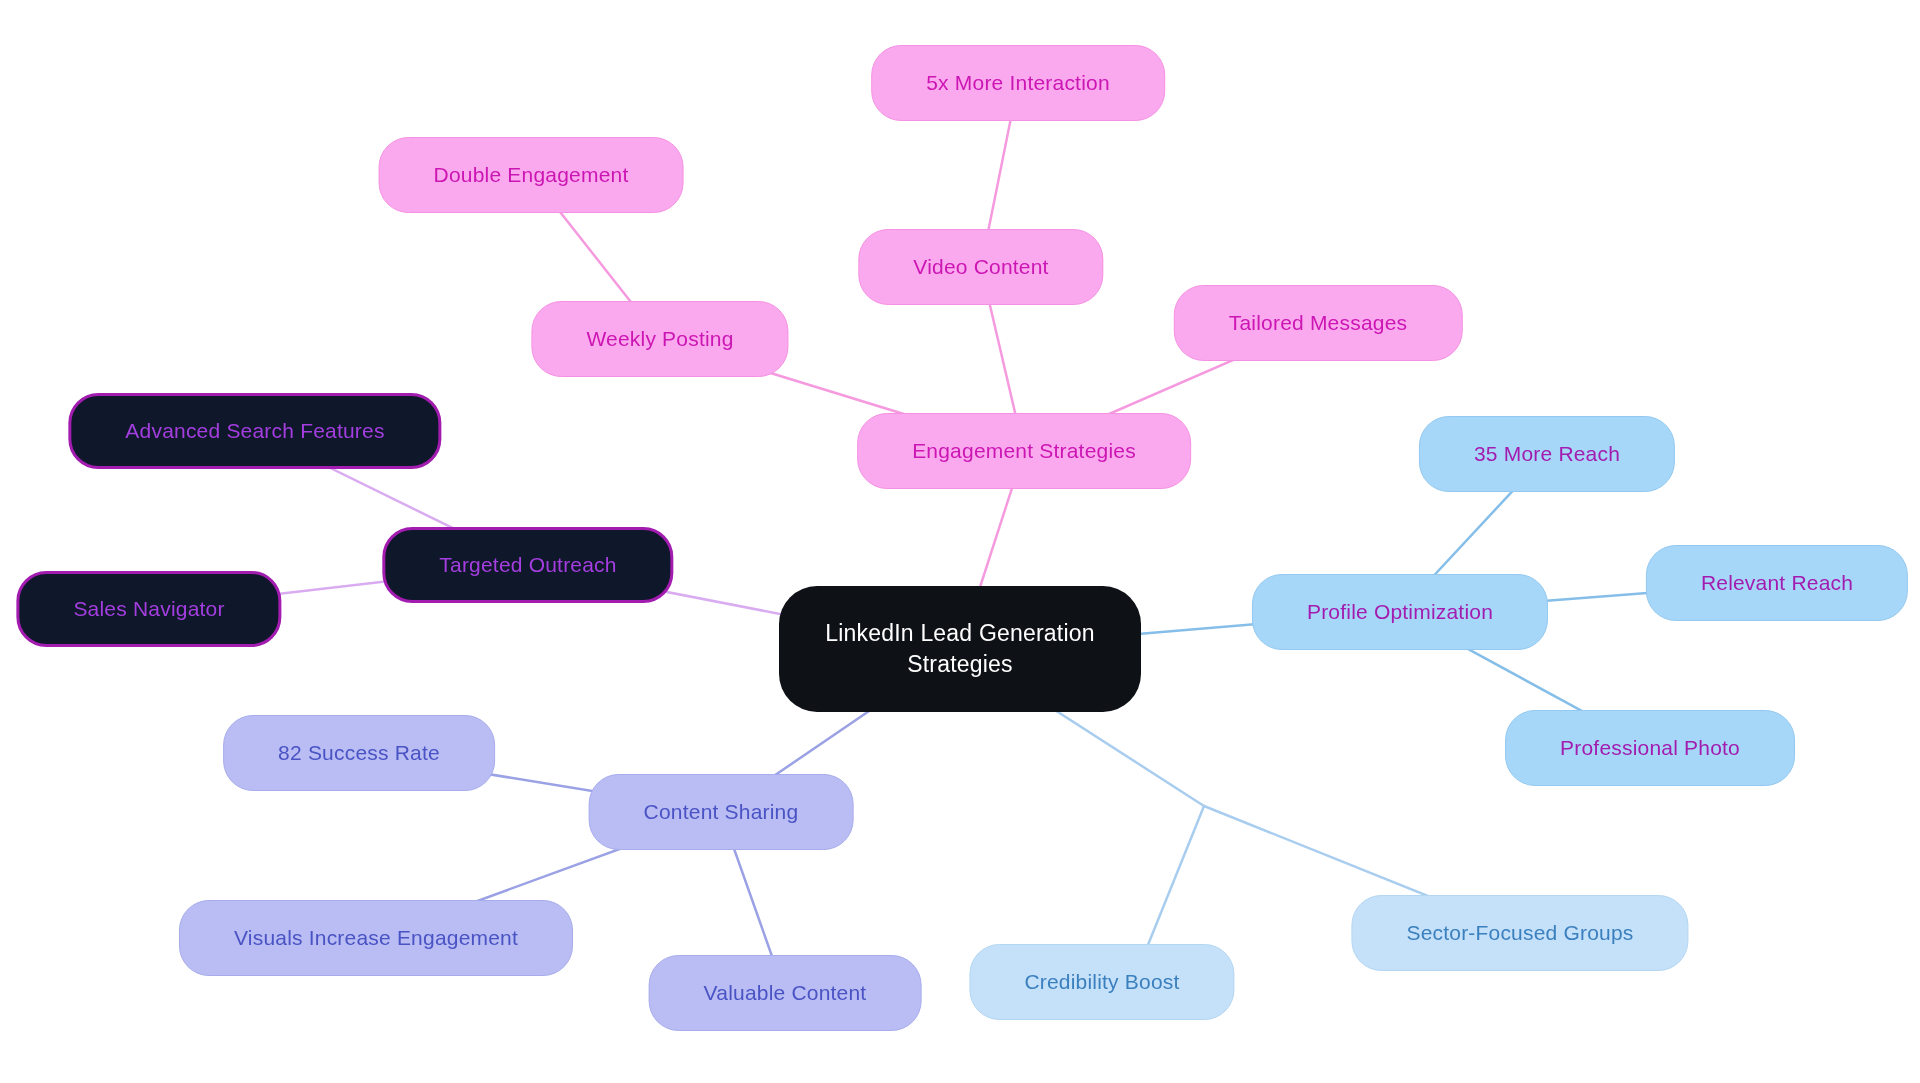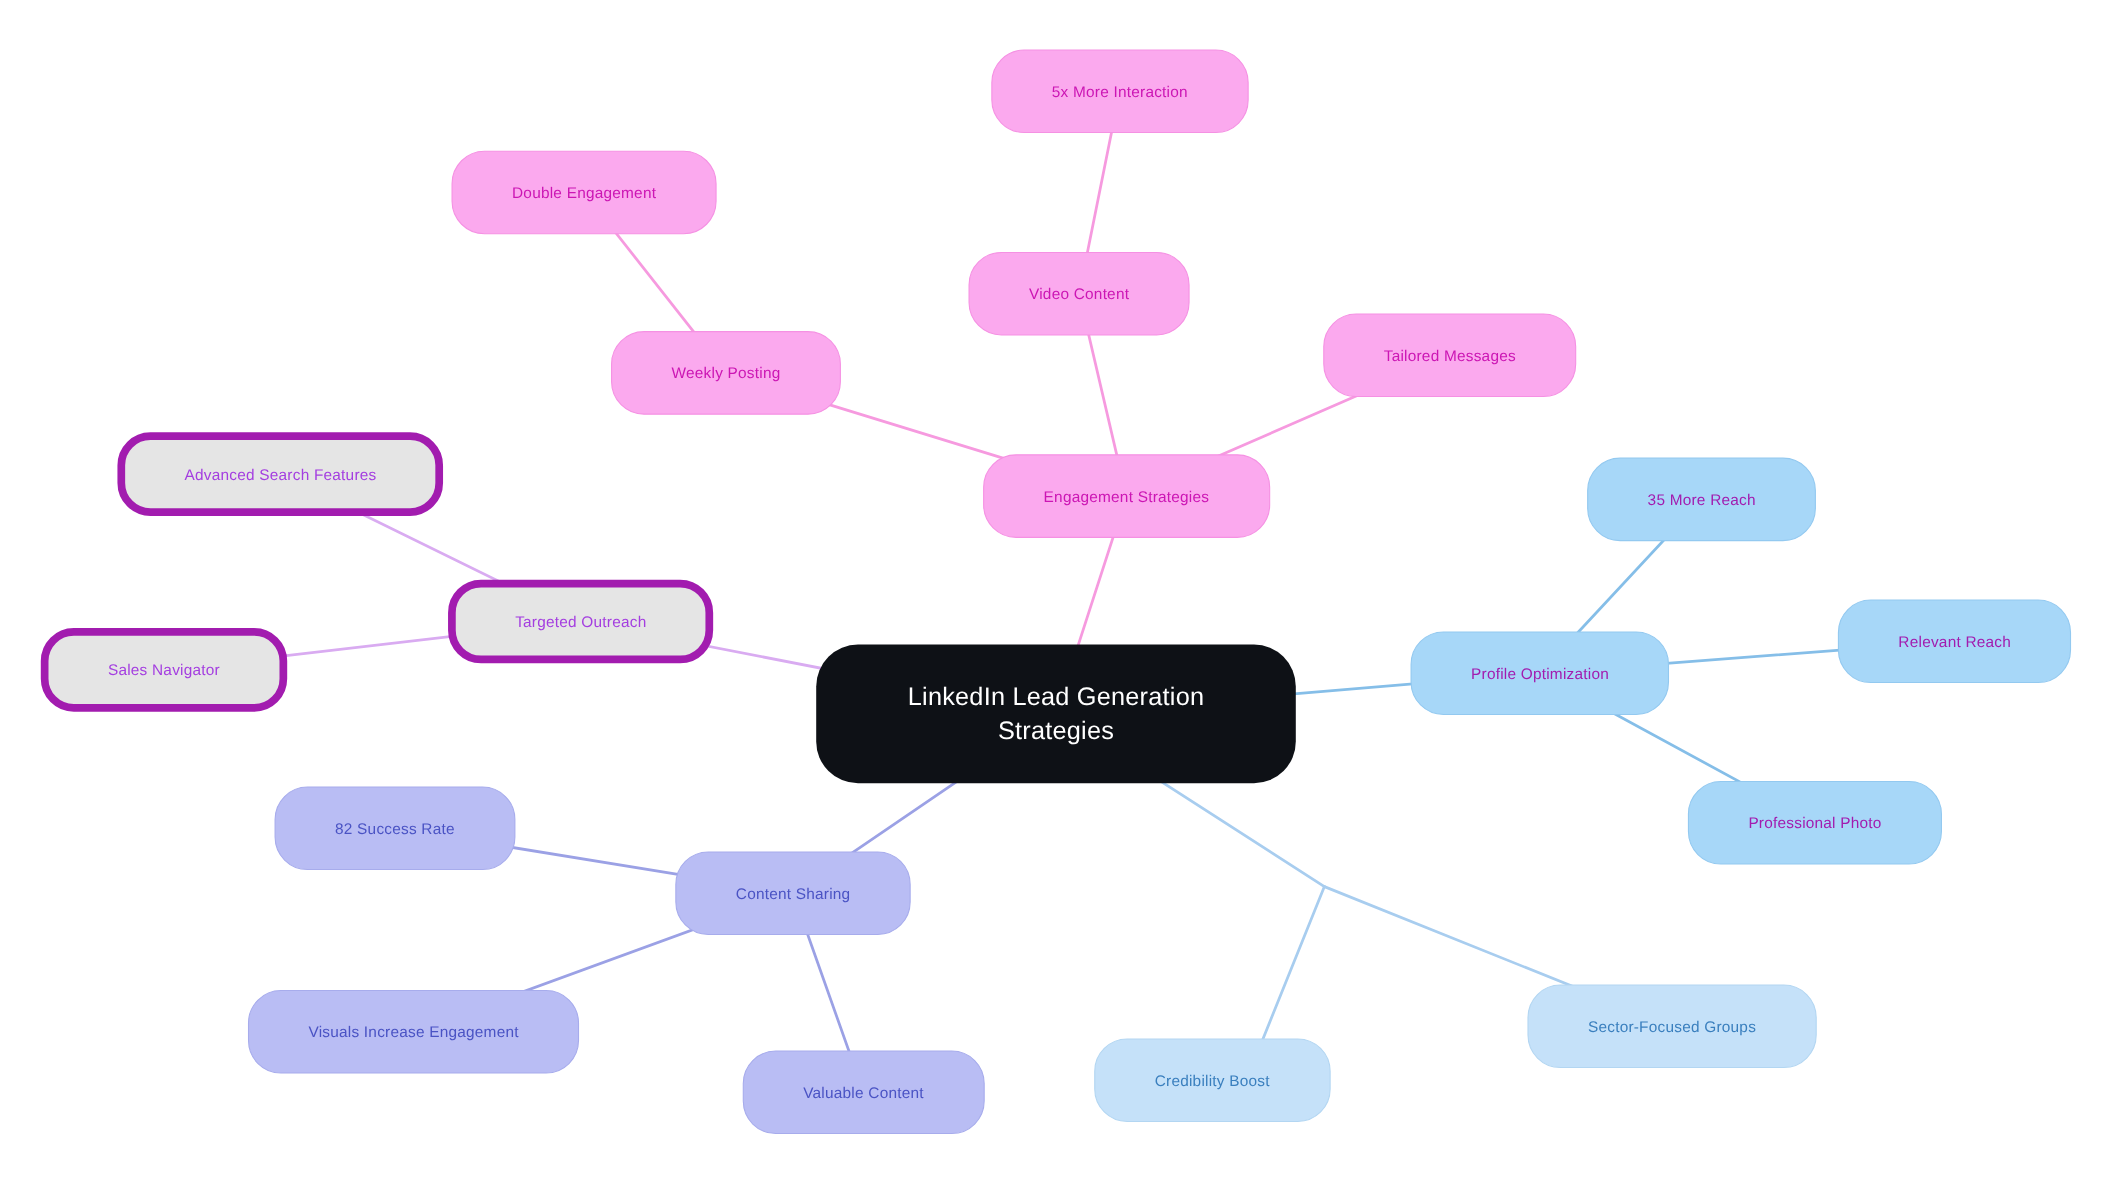--- a/index.html
+++ b/index.html
@@ -29,47 +29,47 @@
   .node {
     position: absolute;
     transform: translate(-50%, -50%);
     display: flex;
     align-items: center;
     justify-content: center;
     height: 76px;
     padding: 0 54px;
     border-radius: 30px;
     white-space: nowrap;
-    font-size: 14px;
+    font-size: 21px;
     font-weight: 500;
     letter-spacing: 0.2px;
     cursor: pointer;
     box-sizing: border-box;
   }
   .node.center-node {
-    width: 436px;
+    width: 362px;
     height: 126px;
     padding: 0 30px;
     border-radius: 38px;
     background: #0e1116;
     color: #ffffff;
     font-size: 23px;
     font-weight: 500;
     white-space: normal;
     text-align: center;
     line-height: 1.35;
   }
   .branch-pink {
     background: #fba9ee;
     border: 1px solid #f591e3;
     color: #cc16b4;
   }
   .branch-purple {
-    background: #e5e5e5;
-    border: 7px solid #a21caf;
+    background: #0f172a;
+    border: 3px solid #a21caf;
     color: #a43ee0;
   }
   .branch-indigo {
     background: #b9bdf4;
     border: 1px solid #a7acec;
     color: #4a53c4;
   }
   .branch-blue {
     background: #a7d7f8;
     border: 1px solid #93c9f0;

